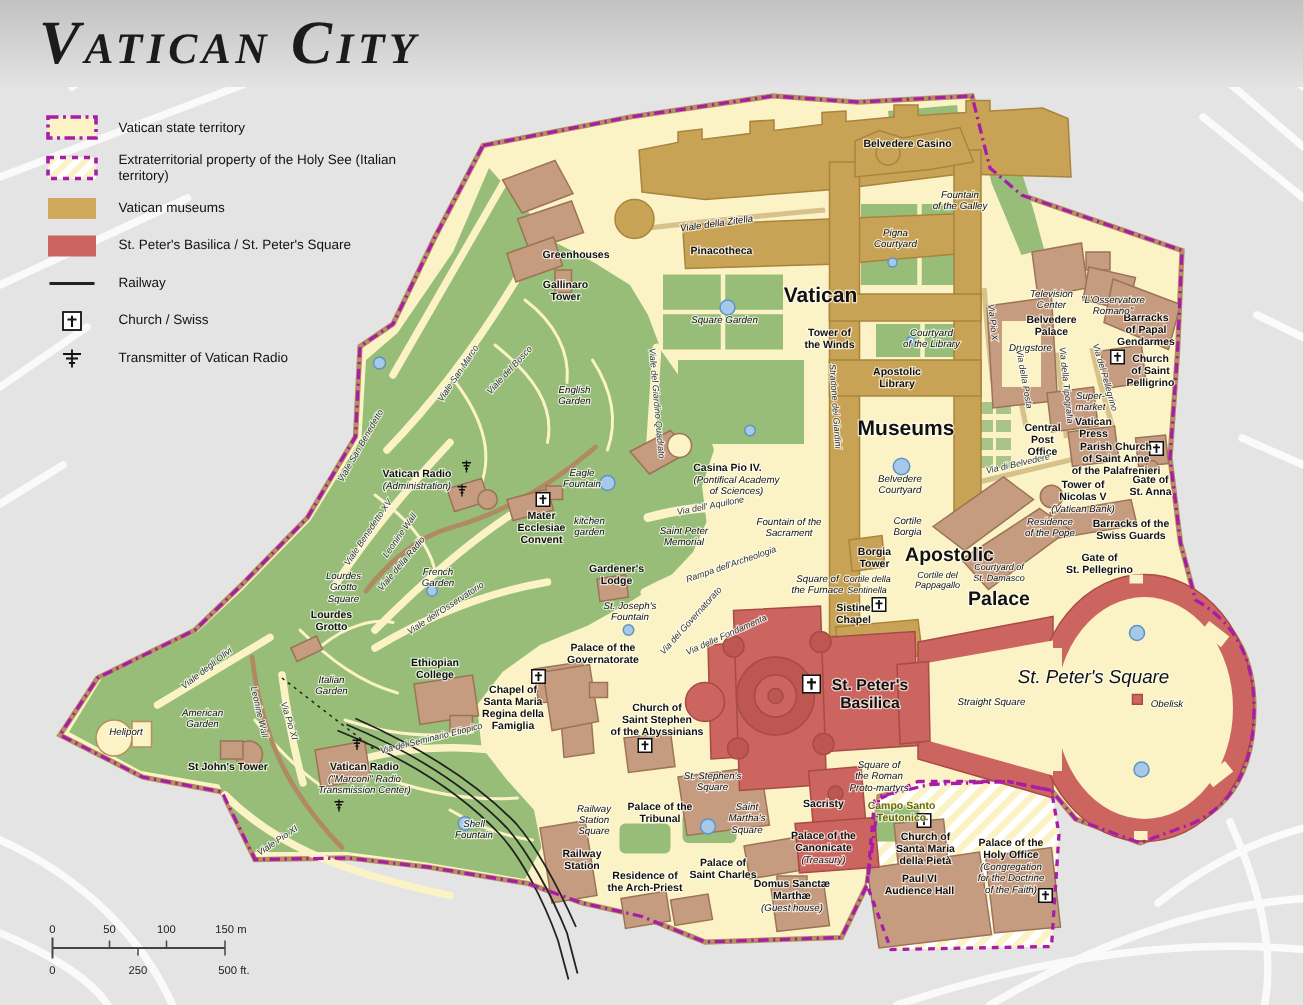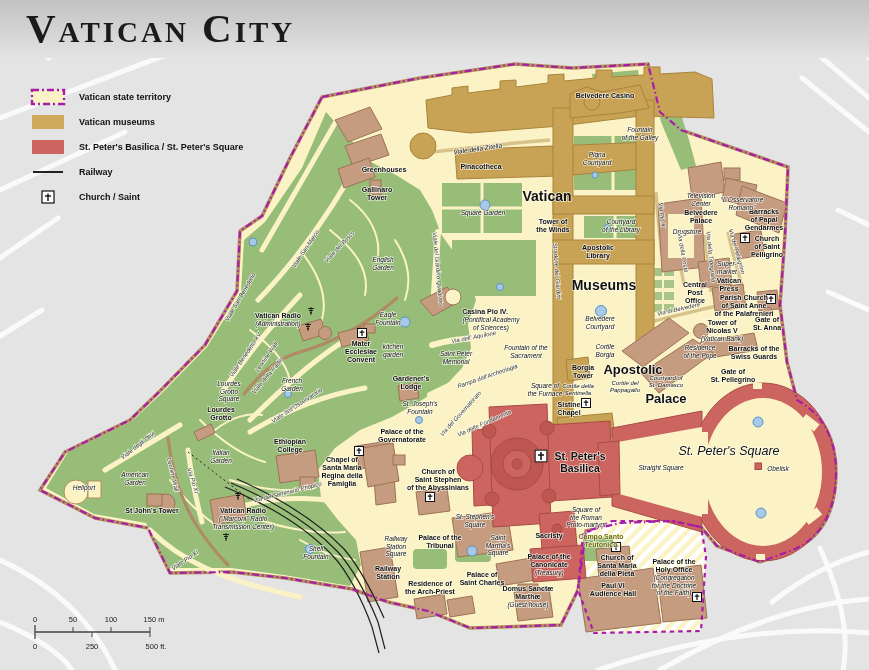--- a/index.html
+++ b/index.html
@@ -2,24 +2,24 @@
 <html><head>
 <meta charset="utf-8">
 <style>
   html,body{margin:0;padding:0;background:#bbb;}
   .stage{position:relative;width:869px;height:670px;background:#e4e4e4;overflow:hidden;
          font-family:"Liberation Sans",sans-serif;}
   #map-svg{position:absolute;left:0;top:0;}
   #map-svg text{font-family:"Liberation Sans",sans-serif;paint-order:stroke;
                 stroke:rgba(255,255,248,0.72);stroke-width:1.5px;}
   .titleband{position:absolute;left:0;top:0;width:869px;height:58px;
-             background:linear-gradient(#c2c2c2,#e3e3e3);}
+             background:linear-gradient(#c2c2c2,#e3e3e3);font-style:italic;}
   .titleband h1{margin:4px 0 0 26px;font-family:"Liberation Serif","DejaVu Serif",serif;
                 font-variant:small-caps;font-weight:600;font-size:41px;letter-spacing:3px;color:#1b1b1b;}
-  .legend{position:absolute;left:30px;top:88px;width:250px;font-weight:bold;}
+  .legend{position:absolute;left:30px;top:76px;width:250px;}
   .lrow{display:flex;align-items:center;gap:13px;margin-bottom:7px;}
   .sw{flex:0 0 36px;width:36px;height:18px;display:flex;align-items:center;justify-content:center;}
   .lbl{font-size:9px;line-height:1.2;color:#111;}
   .scalebar{position:absolute;left:14px;top:610px;}
 </style>
 </head>
 <body>
 
 <div class="stage">
 
@@ -426,20 +426,34 @@
     <span class="sw">
       <svg width="36" height="18">
             <rect x="2" y="2" width="32" height="14" fill="#FBF3C5" stroke="#A81CA8" stroke-width="2.4" stroke-dasharray="7,3,2,3"></rect>
           </svg>
     </span>
     <span class="lbl">Vatican state territory</span>
   </div>
   <div class="lrow">
     <span class="sw">
       <svg width="36" height="18">
+        <defs>
+              <pattern id="lhatch" width="8" height="8" patternTransform="rotate(45)" patternUnits="userSpaceOnUse">
+                <rect width="8" height="8" fill="#FBF3C5"></rect>
+                <rect width="4" height="8" fill="#fff"></rect>
+              </pattern>
+            </defs>
+        <rect x="2" y="2" width="32" height="14" fill="url(#lhatch)" stroke="#A81CA8" stroke-width="2.4" stroke-dasharray="4,4"></rect>
+      </svg>
+    </span>
+    <span class="lbl">Extraterritorial property of the Holy See (Italian territory)</span>
+  </div>
+  <div class="lrow">
+    <span class="sw">
+      <svg width="36" height="18">
             <rect x="2" y="2" width="32" height="14" fill="#CFA95C"></rect>
           </svg>
     </span>
     <span class="lbl">Vatican museums</span>
   </div>
   <div class="lrow">
     <span class="sw">
       <svg width="36" height="18">
             <rect x="2" y="2" width="32" height="14" fill="#CC6560"></rect>
           </svg>
@@ -455,21 +469,29 @@
     <span class="lbl">Railway</span>
   </div>
   <div class="lrow">
     <span class="sw">
       <svg width="36" height="18">
             <rect x="12" y="3" width="12" height="12" fill="#fff" stroke="#111" stroke-width="1.2"></rect>
             <line x1="18" y1="5.5" x2="18" y2="13" stroke="#111" stroke-width="1.4"></line>
             <line x1="15" y1="8" x2="21" y2="8" stroke="#111" stroke-width="1.4"></line>
           </svg>
     </span>
-    <span class="lbl">Church / Saint</span>
+    <span class="lbl">Church / Swiss</span>
+  </div>
+  <div class="lrow">
+    <span class="sw">
+      <svg width="36" height="18">
+            <path d="M18,3 L18,15 M12,6 L24,6 M14,9 L22,9 M16,12 L20,12" stroke="#111" stroke-width="1.2" fill="none"></path>
+          </svg>
+    </span>
+    <span class="lbl">Transmitter of Vatican Radio</span>
   </div>
 </div>
 
 <div class="scalebar">
   <svg width="200" height="50" font-family="Liberation Sans, sans-serif" font-size="7.5" fill="#222">
     <line x1="21" y1="22" x2="136" y2="22" stroke="#444" stroke-width="1.3"></line>
     <line x1="21" y1="22" x2="21" y2="15" stroke="#444" stroke-width="1.3"></line>
     <line x1="59" y1="22" x2="59" y2="17" stroke="#444" stroke-width="1"></line>
     <line x1="97" y1="22" x2="97" y2="17" stroke="#444" stroke-width="1"></line>
     <line x1="136" y1="22" x2="136" y2="17" stroke="#444" stroke-width="1"></line>

